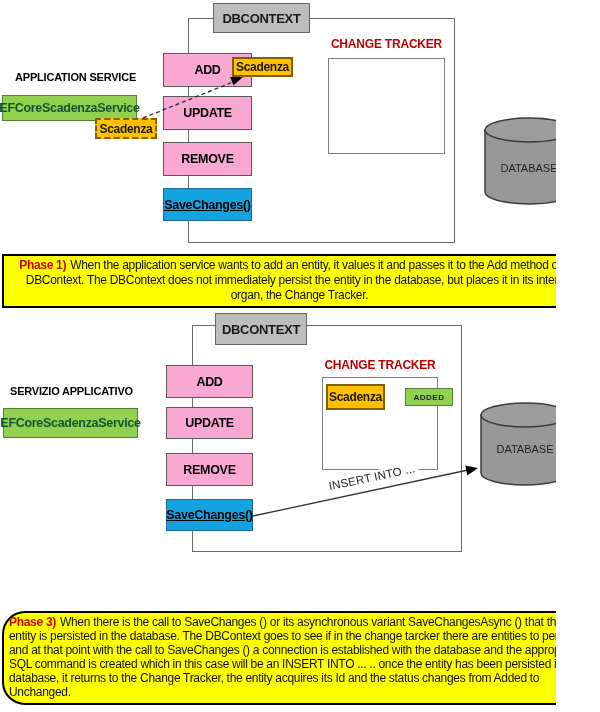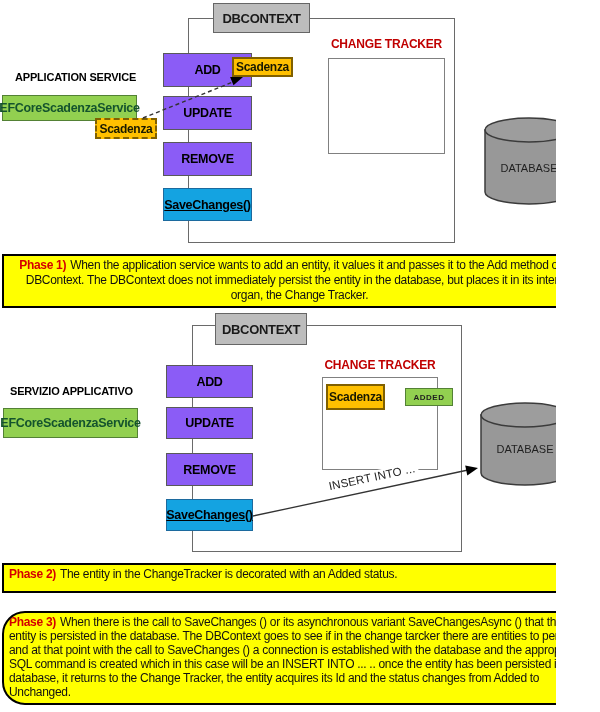--- a/index.html
+++ b/index.html
@@ -8,21 +8,21 @@
     font-family:"Liberation Sans",sans-serif;color:#111;
   }
   .abs{position:absolute;box-sizing:border-box;}
   .rect{border:1px solid #6a6a6a;background:transparent;}
   .tracker{background:#fff;border:1px solid #808080;}
   .box{
     display:flex;align-items:center;justify-content:center;
     font-weight:bold;text-align:center;letter-spacing:-0.3px;
   }
   .gbox{background:#bdbdbd;border:1.5px solid #666;font-size:13px;color:#1a1a1a;}
-  .pinkbox{background:#8b5cf6;border:1px solid #595959;font-size:12.5px;color:#000;}
+  .pinkbox{background:#f9a8d4;border:1px solid #595959;font-size:12.5px;color:#000;}
   .bluebox{background:#14a3e1;border:1.5px solid #1c6a9e;font-size:12.5px;color:#000;text-decoration:underline;}
   .greenbox{background:#92d050;border:1.5px solid #538135;font-size:12.5px;color:#14532d;}
   .orangebox{background:#ffc000;border:2px solid #806000;font-size:12px;color:#1a1a00;}
   .dashedb{border-style:dashed;}
   .addedbox{background:#92d050;border:1.5px solid #538135;font-size:8px;color:#1f1f1f;letter-spacing:0.5px;}
   .heading{font-weight:bold;font-size:11px;letter-spacing:-0.2px;color:#000;white-space:nowrap;}
   .ct-label{font-weight:bold;font-size:12px;color:#c00000;text-align:center;letter-spacing:-0.2px;}
   .phase{
     background:#ffff00;border:2.5px solid #000;padding:2px 5px;
     font-size:12px;line-height:15px;letter-spacing:-0.3px;color:#111;overflow:hidden;
@@ -96,21 +96,18 @@
     <ellipse cx="47" cy="14" rx="44" ry="12" fill="#9d9d9d" stroke="#3b3b3b" stroke-width="1.5"></ellipse>
     <text class="cyl-text" x="47" y="52" text-anchor="middle">DATABASE</text>
   </svg>
 
   <svg class="abs" style="left:253px;top:460px;" width="230" height="60" viewBox="0 0 230 60">
     <line x1="0" y1="56" x2="215" y2="10" stroke="#333" stroke-width="1.3"></line>
     <polygon points="225,8 214.3,15.4 212.2,5.6" fill="#000"></polygon>
   </svg>
   <div class="abs insert-label" style="left:326px;top:481px;">INSERT INTO ...</div>
 
-  <div class="abs phase" style="left:2px;top:563px;width:595px;height:30px;">
-    <span class="phase-label">Phase 2)</span><span>The entity in the ChangeTracker is decorated with an Added status.</span>
-  </div>
 
   <div class="abs phase phase3" style="left:2px;top:611px;width:595px;height:94px;">
     <span class="phase-label">Phase 3)</span><span>When there is the call to SaveChanges () or its asynchronous variant SaveChangesAsync () that the entity is persisted in the database. The DBContext goes to see if in the change tarcker there are entities to persist and at that point with the call to SaveChanges () a connection is established with the database and the appropriate SQL command is created which in this case will be an INSERT INTO ... .. once the entity has been persisted in the database, it returns to the Change Tracker, the entity acquires its Id and the status changes from Added to Unchanged.</span>
   </div>
 
 </div>
 
 </body></html>

